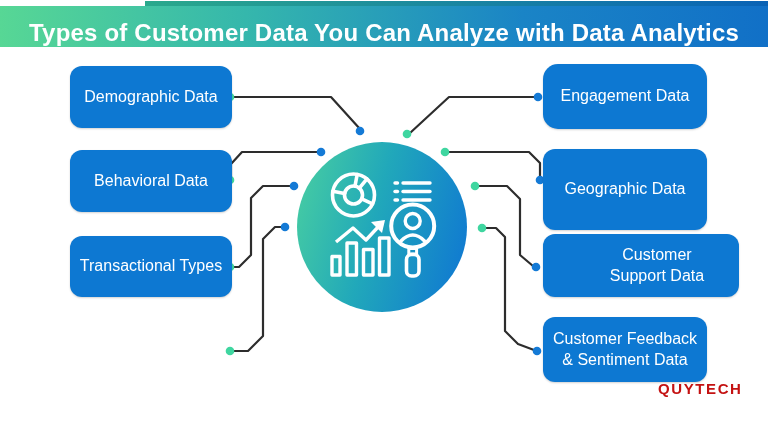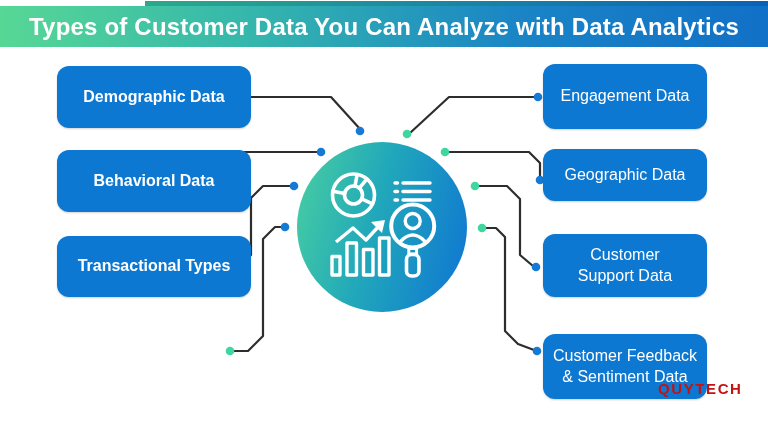--- a/index.html
+++ b/index.html
@@ -11,45 +11,45 @@
   .stage{position:absolute;inset:0;}
 
   
   .banner-shadow{
     position:absolute;left:145px;top:1px;width:623px;height:8px;
     background:linear-gradient(90deg,#2aa98c,#0a62b5);
   }
   .banner{
     position:absolute;left:0;top:6px;width:768px;height:41px;
     background:linear-gradient(90deg,#57d795 0%,#35b7ac 32%,#1a84c6 68%,#1170c7 100%);
-    display:flex;align-items:center;justify-content:center;
+    display:flex;align-items:flex-end;justify-content:center;
   }
   .banner h1{
     margin:0;color:#ffffff;font-size:24px;font-weight:bold;
     letter-spacing:0.2px;white-space:nowrap;
   }
 
   
   .box{
     position:absolute;background:#0d78d2;border-radius:12px;
     color:#ffffff;font-size:16px;line-height:1.3;
     display:flex;align-items:center;justify-content:center;text-align:center;
     box-shadow:0 1px 2px rgba(0,0,0,0.18);
   }
   .box span{white-space:pre-line;}
-  .col-left{left:57px;width:194px;font-weight:bold;}
+  .col-left{left:70px;width:162px;}
   .col-right{left:543px;width:164px;}
   .l1{top:66px;height:62px;}
   .l2{top:150px;height:62px;text-align:right;}
   .l3{top:236px;height:61px;}
   .l4{top:318px;height:63px;}
-  .r1{top:64px;height:65px;}
-  .r2{top:149px;height:52px;}
-  .r3{top:234px;height:63px;}
-  .r4{top:317px;height:65px;margin-top:17px;}
+  .r1{top:64px;height:65px;border-radius:15px;}
+  .r2{top:149px;height:81px;}
+  .r3{top:234px;height:63px;padding-left:32px;}
+  .r4{top:317px;height:65px;}
 
   
   .circle{
     position:absolute;left:297px;top:142px;width:170px;height:170px;
     border-radius:50%;
     background:linear-gradient(105deg,#4ad0a0 0%,#21a8ba 45%,#0e74d4 100%);
   }
   .circle svg{position:absolute;inset:0;}
 
   

